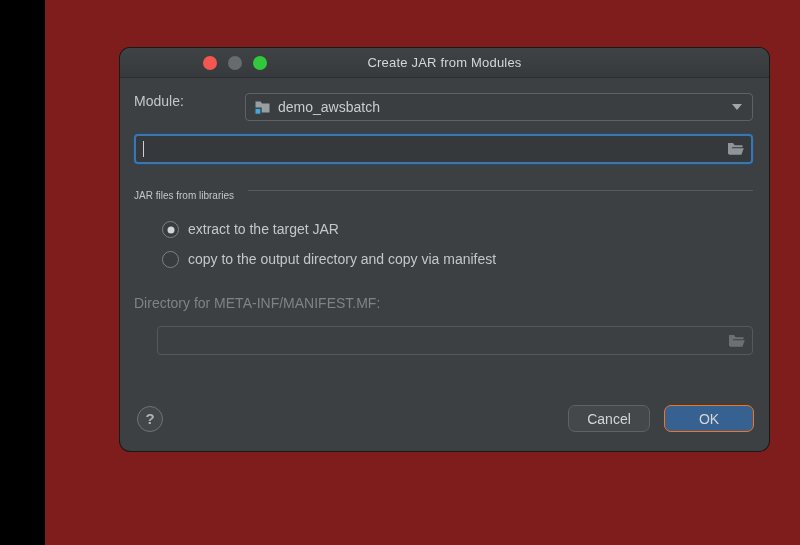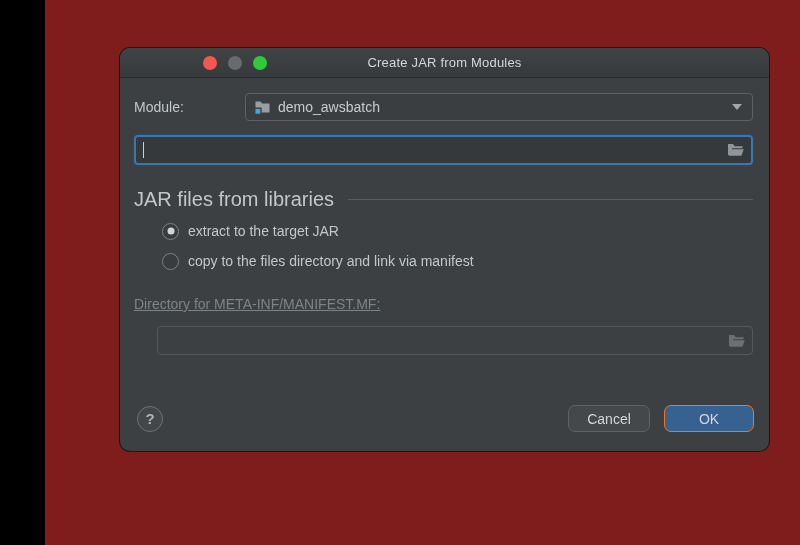--- a/index.html
+++ b/index.html
@@ -21,21 +21,21 @@
     display: flex; align-items: center; justify-content: center;
   }
   .title { font-size: 13px; color: #d4d6d8; letter-spacing: .2px; }
   .traffic { position: absolute; left: 83px; top: 8px; display: flex; gap: 11px; }
   .light { width: 14px; height: 14px; border-radius: 50%; }
   .light.close { background: #f4574f; }
   .light.min   { background: #676b6d; }
   .light.zoom  { background: #31c83c; }
 
   
-  .row { position: absolute; left: 14px; right: 16px; display: flex; align-items: center; }
+  .row { position: absolute; left: 14px; right: 16px; display: flex; align-items: flex-start; }
   .lbl { font-size: 14px; color: #c3c7c9; }
   .lbl.col { width: 111px; flex: none; }
 
   .row-module { top: 45px; height: 28px; }
   .combobox {
     flex: 1; height: 28px; background: #3a3e41; border: 1px solid #5d6265;
     border-radius: 4px; display: flex; align-items: center; padding: 1px 8px;
     position: relative;
   }
   .combobox .value { font-size: 14px; color: #c9cdcf; margin-left: 7px; }
@@ -47,35 +47,35 @@
   .textfield {
     flex: 1; height: 30px; background: #35393c; border: 2px solid #3d76ad;
     box-shadow: 0 0 0 1px #27496b; border-radius: 4px;
     position: relative; display: flex; align-items: center; padding: 0 28px 0 6px;
   }
   .textfield .value { font-size: 14px; color: #c9cdcf; }
   .caret { position: absolute; left: 7px; top: 5px; width: 1px; height: 16px; background: #ccd0d2; }
   .browse { position: absolute; right: 6px; top: 50%; transform: translateY(-50%); line-height: 0; }
 
   .section-row { top: 142px; height: 18px; }
-  .section-title { font-size: 20px; color: #c3c7c9; white-space: nowrap; }
+  .section-title { font-size: 10px; color: #c3c7c9; white-space: nowrap; }
   .section-line { flex: 1; height: 1px; background: #565b5d; margin-left: 14px; }
 
   .radio-row { left: 42px; height: 20px; }
   .radio-row.r1 { top: 173px; }
   .radio-row.r2 { top: 203px; }
   .radio { width: 17px; height: 17px; border-radius: 50%; border: 1px solid #7d8285;
     background: #383c3f; position: relative; flex: none; }
   .radio.selected::after { content: ""; position: absolute; left: 50%; top: 50%;
     width: 7px; height: 7px; border-radius: 50%; background: #d2d5d6;
     transform: translate(-50%, -50%); }
   .radio-label { margin-left: 9px; font-size: 14px; color: #c3c7c9; }
 
   .dirlabel-row { top: 247px; height: 18px; }
-  .lbl.disabled { color: #7e8386; text-decoration: underline; }
+  .lbl.disabled { color: #7e8386; }
 
   .dirinput-row { top: 278px; left: 37px; height: 29px; }
   .textfield.plain {
     border: 1px solid #55595c; box-shadow: none; background: #3c4043; height: 29px;
   }
 
   .check-row { top: 320px; left: 16px; height: 19px; }
   .checkbox { width: 18px; height: 18px; border: 1.5px solid #747a7d; border-radius: 4px;
     background: #3b3f42; flex: none; }
   .check-label { margin-left: 8px; font-size: 14px; color: #c3c7c9; }
@@ -138,21 +138,21 @@
       <span class="section-title">JAR files from libraries</span>
       <span class="section-line"></span>
     </div>
 
     <div class="row radio-row r1">
       <span class="radio selected"></span>
       <span class="radio-label">extract to the target JAR</span>
     </div>
     <div class="row radio-row r2">
       <span class="radio"></span>
-      <span class="radio-label">copy to the files directory and link via manifest</span>
+      <span class="radio-label">copy to the output directory and copy via manifest</span>
     </div>
 
     <div class="row dirlabel-row">
       <span class="lbl disabled">Directory for META-INF/MANIFEST.MF:</span>
     </div>
     <div class="row dirinput-row">
       <div class="textfield plain">
         <span class="value"></span>
         <span class="browse" style="opacity:.75;">
           <svg width="18" height="15" viewBox="0 0 18 15">

